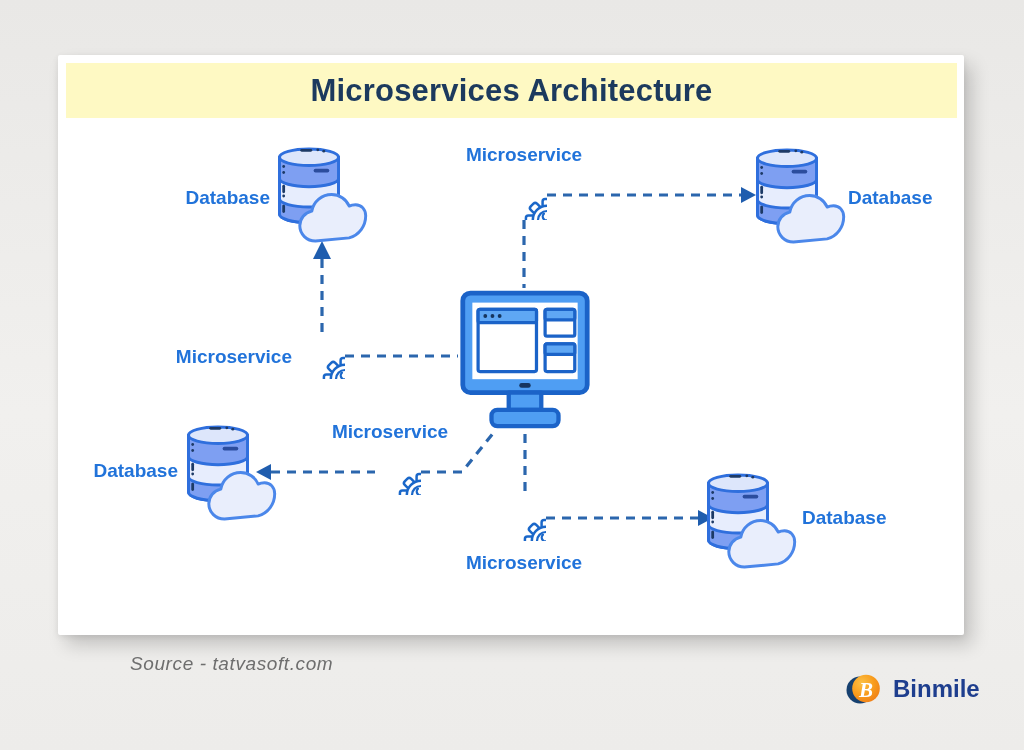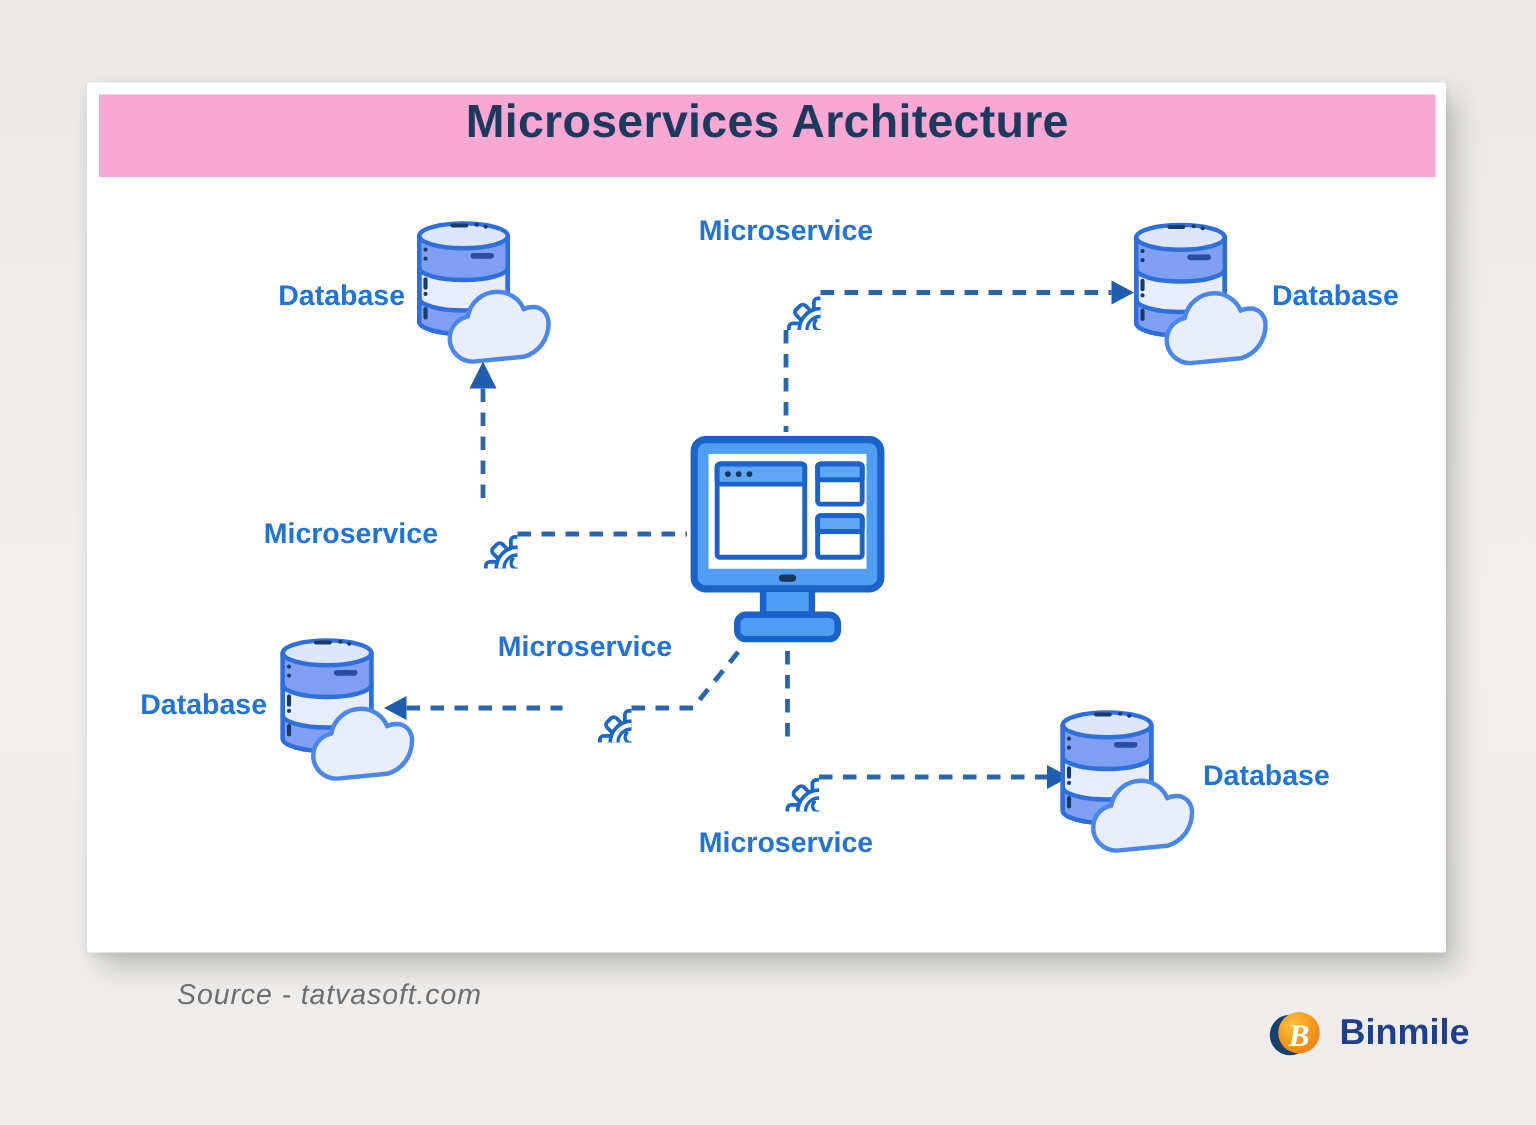--- a/index.html
+++ b/index.html
@@ -8,32 +8,32 @@
     background:linear-gradient(180deg,#e9e8e6 0%,#f1f0ee 55%,#edecea 100%);
     font-family:"Liberation Sans",sans-serif;
   }
   .card{
     position:absolute;left:58px;top:55px;width:906px;height:580px;
     background:#ffffff;border-radius:2px;
     box-shadow:8px 10px 18px rgba(0,0,0,.18), 0 2px 6px rgba(0,0,0,.08);
   }
   .header{
     position:absolute;left:8px;top:8px;width:891px;height:55px;
-    background:#f9a8d4;display:flex;justify-content:center;
+    background:#fef9c3;display:flex;align-items:center;justify-content:center;
   }
   .title{font-size:31px;font-weight:bold;color:#1c3a5e;letter-spacing:.2px;}
   .diagram{position:absolute;left:0;top:0;width:906px;height:580px;}
   .connectors{position:absolute;left:0;top:0;width:906px;height:580px;pointer-events:none;}
   .lbl{
     position:absolute;font-weight:bold;font-size:19px;line-height:30px;
     color:#2173da;white-space:nowrap;
   }
   .icon{position:absolute;}
   .source{
-    position:absolute;left:118px;top:653px;font-style:italic;font-size:19px;
+    position:absolute;left:130px;top:653px;font-style:italic;font-size:19px;
     color:#6e6e6e;letter-spacing:.6px;
   }
   .brand{position:absolute;left:846px;top:667px;display:flex;align-items:center;gap:7px;}
   .brand-text{font-size:24px;font-weight:bold;color:#1e3e8e;}
   .defs-hidden{position:absolute;width:0;height:0;overflow:hidden;}
 </style>
 </head>
 <body>
 
 <svg class="defs-hidden" aria-hidden="true">

